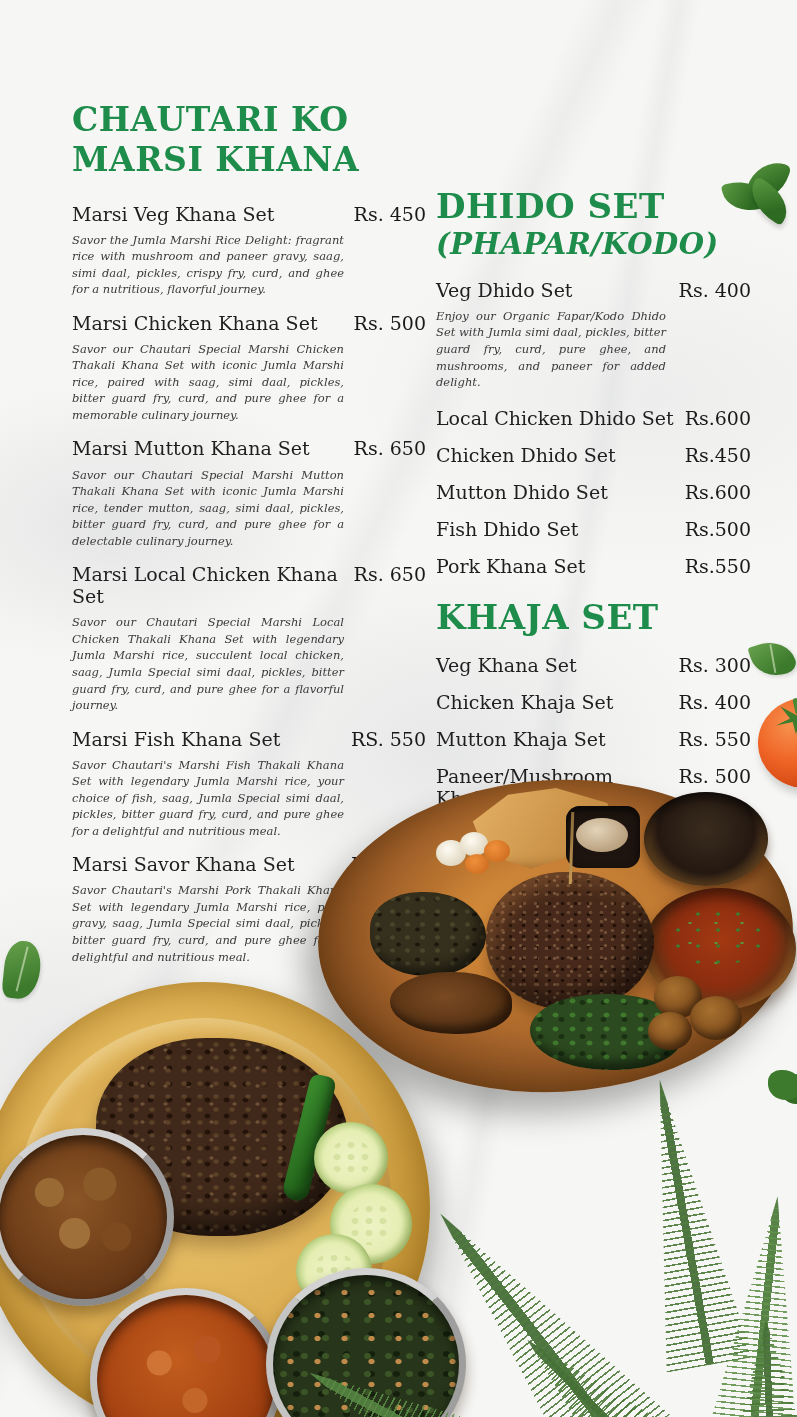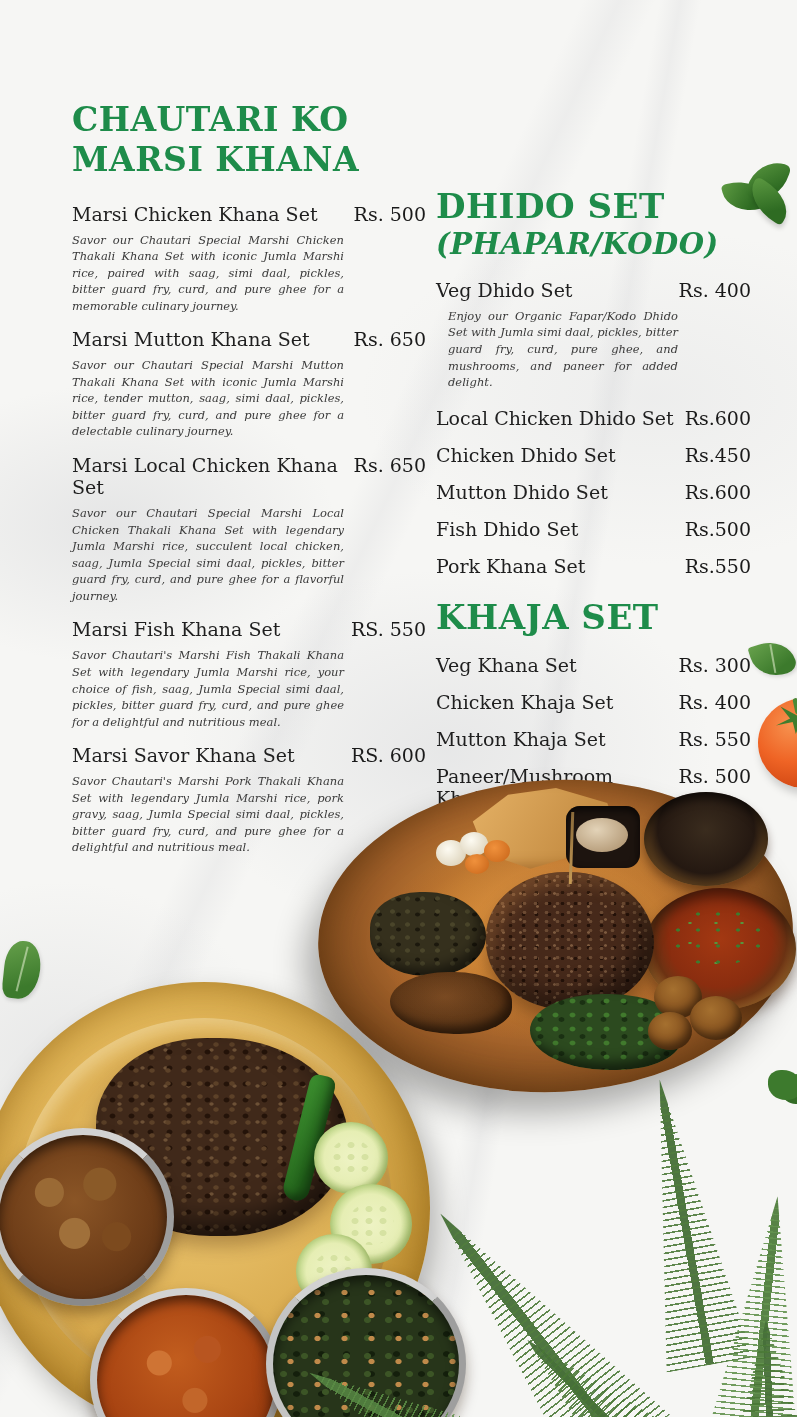--- a/index.html
+++ b/index.html
@@ -18,21 +18,21 @@
   
   .left-col{position:absolute;left:48px;top:100px;width:354px;margin-left:24px;}
   .right-col{position:absolute;left:436px;top:166px;width:315px;}
   .big-title{margin:0 0 22px 0;font-size:33px;line-height:1.22;font-weight:700;color:#1e8c4a;letter-spacing:.5px;}
   .sub-title{display:block;font-style:italic;font-size:29px;letter-spacing:.5px;}
   .menu-item{margin-bottom:14px;}
   .mi-row{display:flex;justify-content:space-between;align-items:flex-start;}
   .mi-name{font-size:19px;color:#1f1f1f;line-height:1.16;}
   .mi-price{font-size:19px;color:#1a1a1a;white-space:nowrap;padding-left:8px;}
   .mi-desc{font-style:italic;font-size:11.5px;line-height:1.44;text-align:justify;color:#3a3a3a;width:272px;margin:7px 0 0 0;}
-  .right-col .mi-desc{width:230px;margin-left:12px;}
+  .right-col .mi-desc{width:230px;}
   .right-col .big-title{margin-bottom:16px;margin-top:20px;}
   .plain-list .menu-item{margin-bottom:15px;}
   .khaja-title{margin-top:26px;margin-bottom:18px;}
   
   .leaf{position:absolute;background:linear-gradient(135deg,#5d9a42,#2e6b22 70%);}
   
   .basil{position:absolute;left:718px;top:160px;width:80px;height:62px;}
   .basil .l1{left:6px;top:20px;width:42px;height:32px;border-radius:12% 85% 18% 80%;transform:rotate(-14deg);}
   .basil .l2{left:32px;top:0;width:36px;height:42px;border-radius:80% 15% 80% 18%;transform:rotate(18deg);}
   .basil .l3{left:28px;top:26px;width:46px;height:30px;border-radius:15% 80% 12% 85%;transform:rotate(32deg);box-shadow:2px 3px 5px rgba(0,0,0,.18);}
@@ -154,20 +154,27 @@
     background-size:27px 23px,21px 18px,25px 20px;background-position:4px 6px,0 0,11px 9px;}
 </style>
 </head>
 <body>
 
 <div class="page">
 
   <section class="left-col">
     <h1 class="big-title"><span>CHAUTARI KO</span><br><span>MARSI KHANA</span></h1>
 
+    <div class="menu-item">
+      <div class="mi-row">
+        <span class="mi-name">Marsi Veg Khana Set</span>
+        <span class="mi-price">Rs. 450</span>
+      </div>
+      <p class="mi-desc">Savor the Jumla Marshi Rice Delight: fragrant rice with mushroom and paneer gravy, saag, simi daal, pickles, crispy fry, curd, and ghee for a nutritious, flavorful journey.</p>
+    </div>
 
     <div class="menu-item">
       <div class="mi-row">
         <span class="mi-name">Marsi Chicken Khana Set</span>
         <span class="mi-price">Rs. 500</span>
       </div>
       <p class="mi-desc">Savor our Chautari Special Marshi Chicken Thakali Khana Set with iconic Jumla Marshi rice, paired with saag, simi daal, pickles, bitter guard fry, curd, and pure ghee for a memorable culinary journey.</p>
     </div>
 
     <div class="menu-item">

